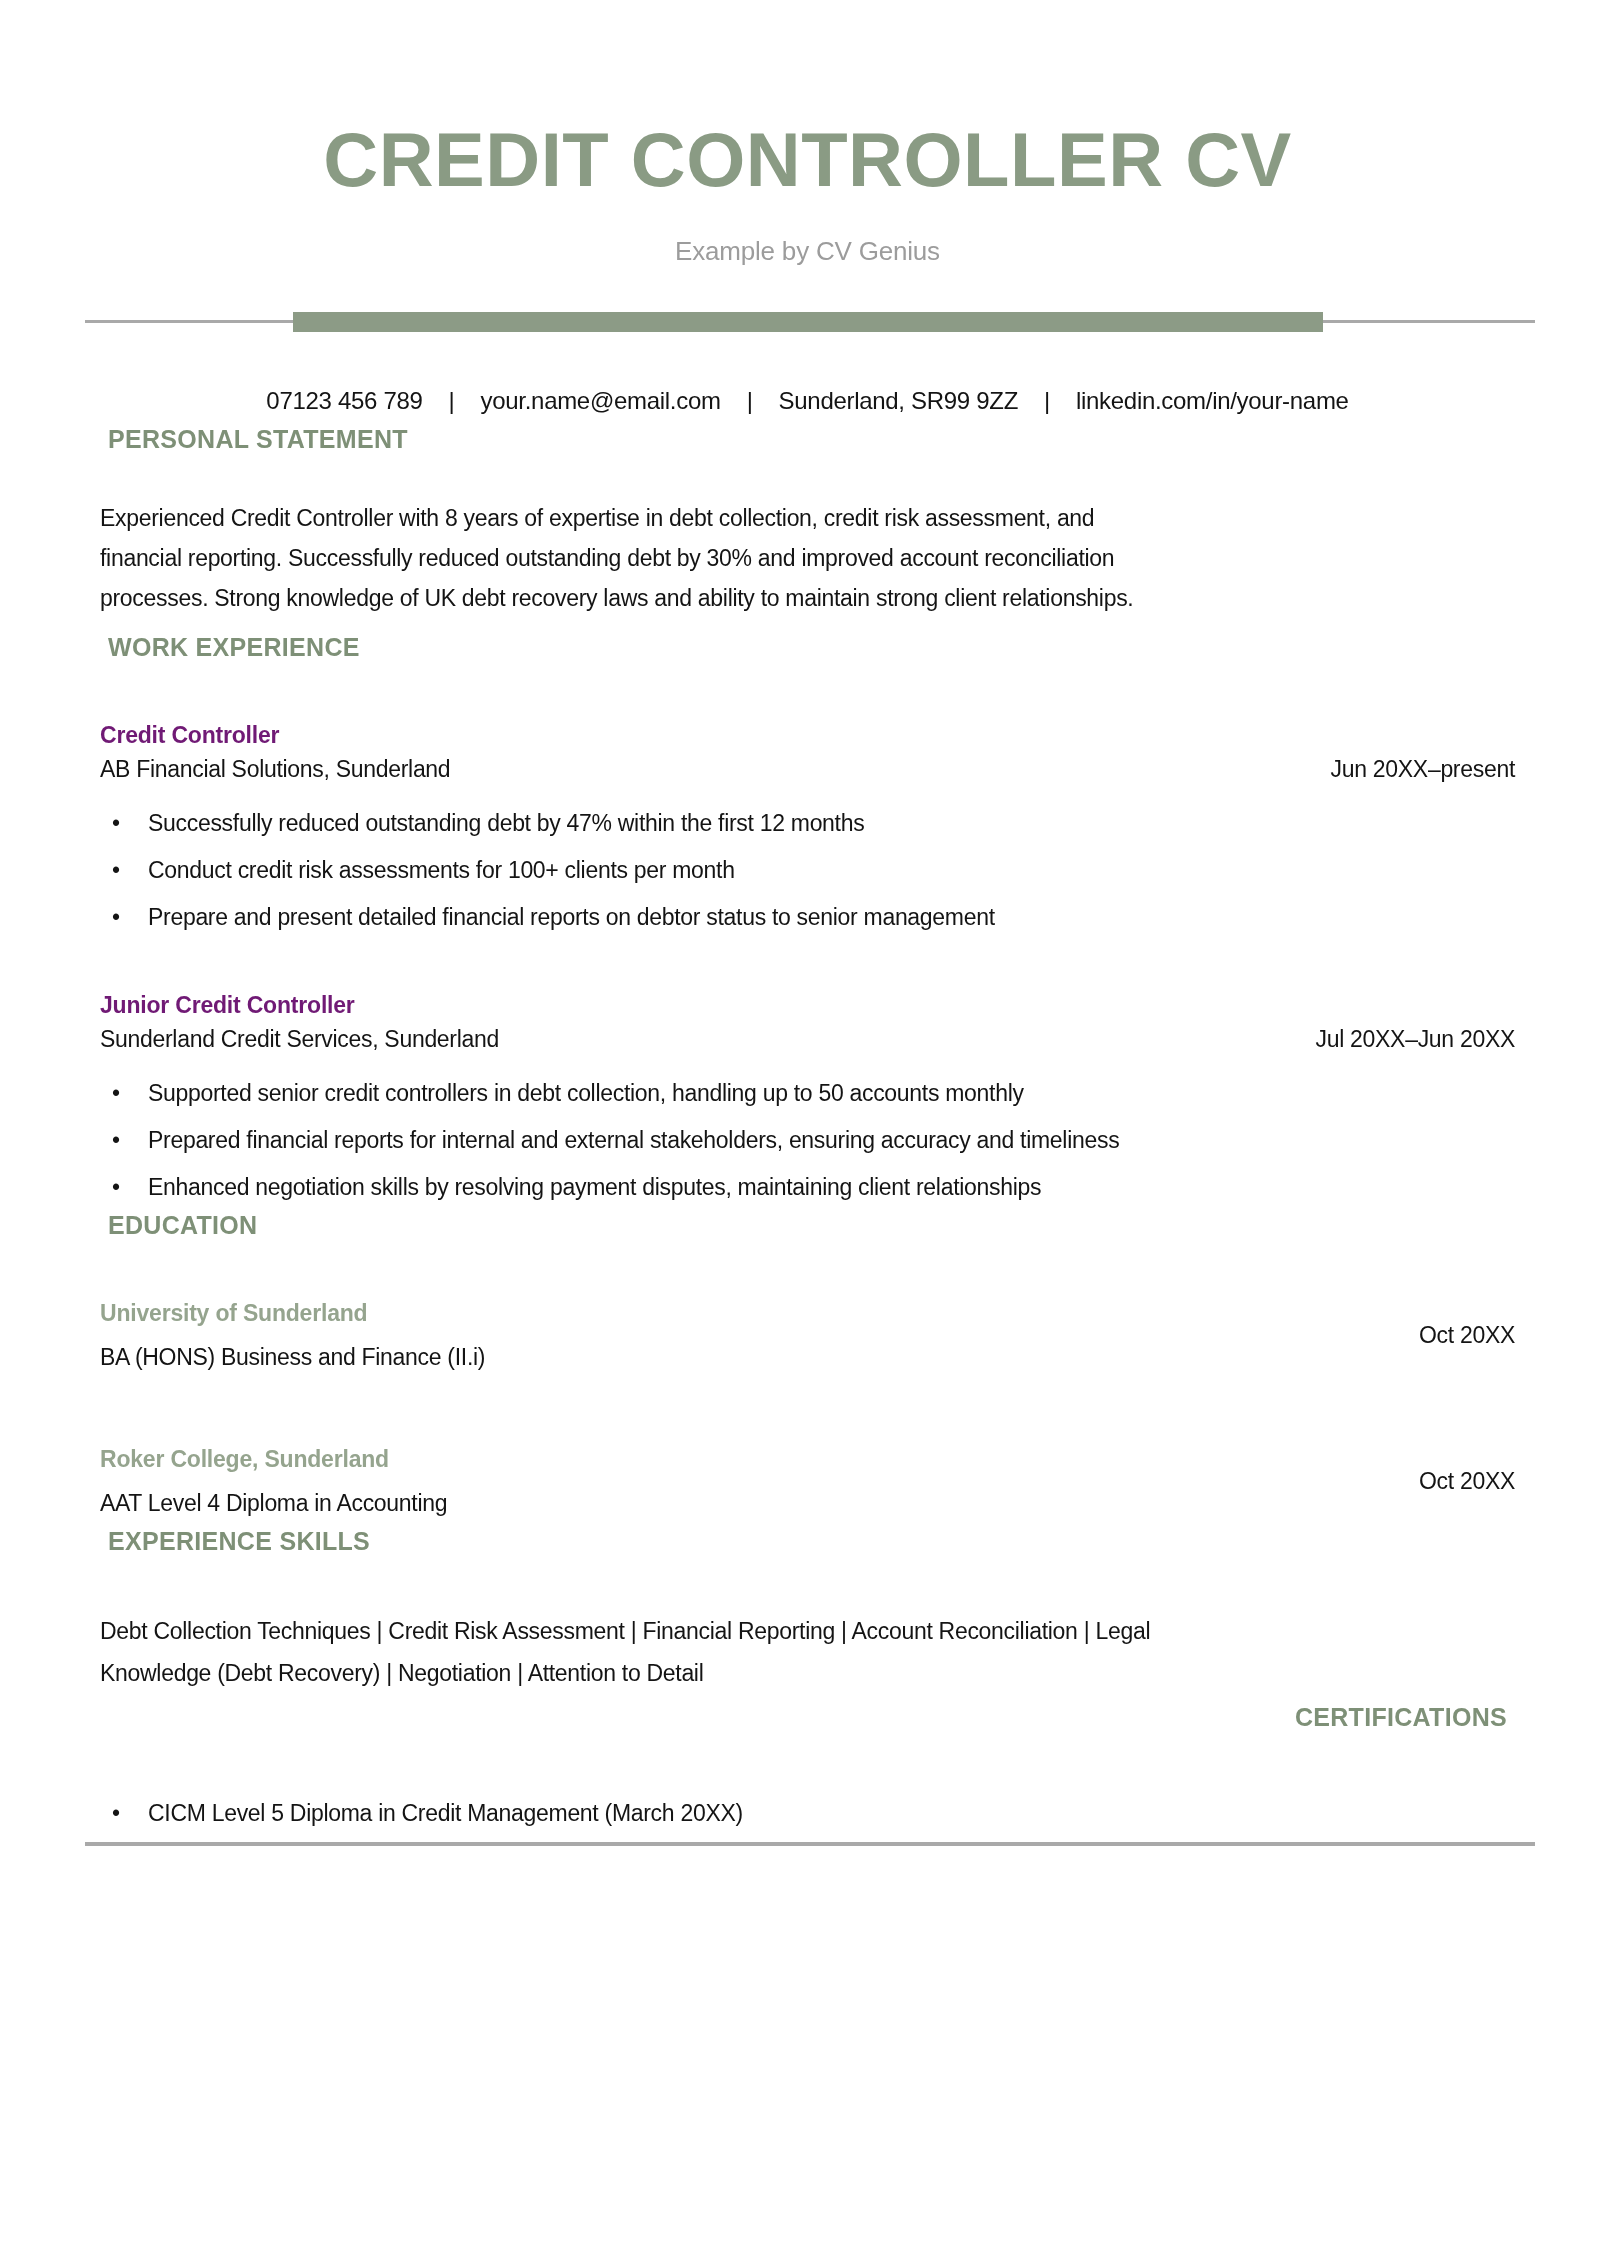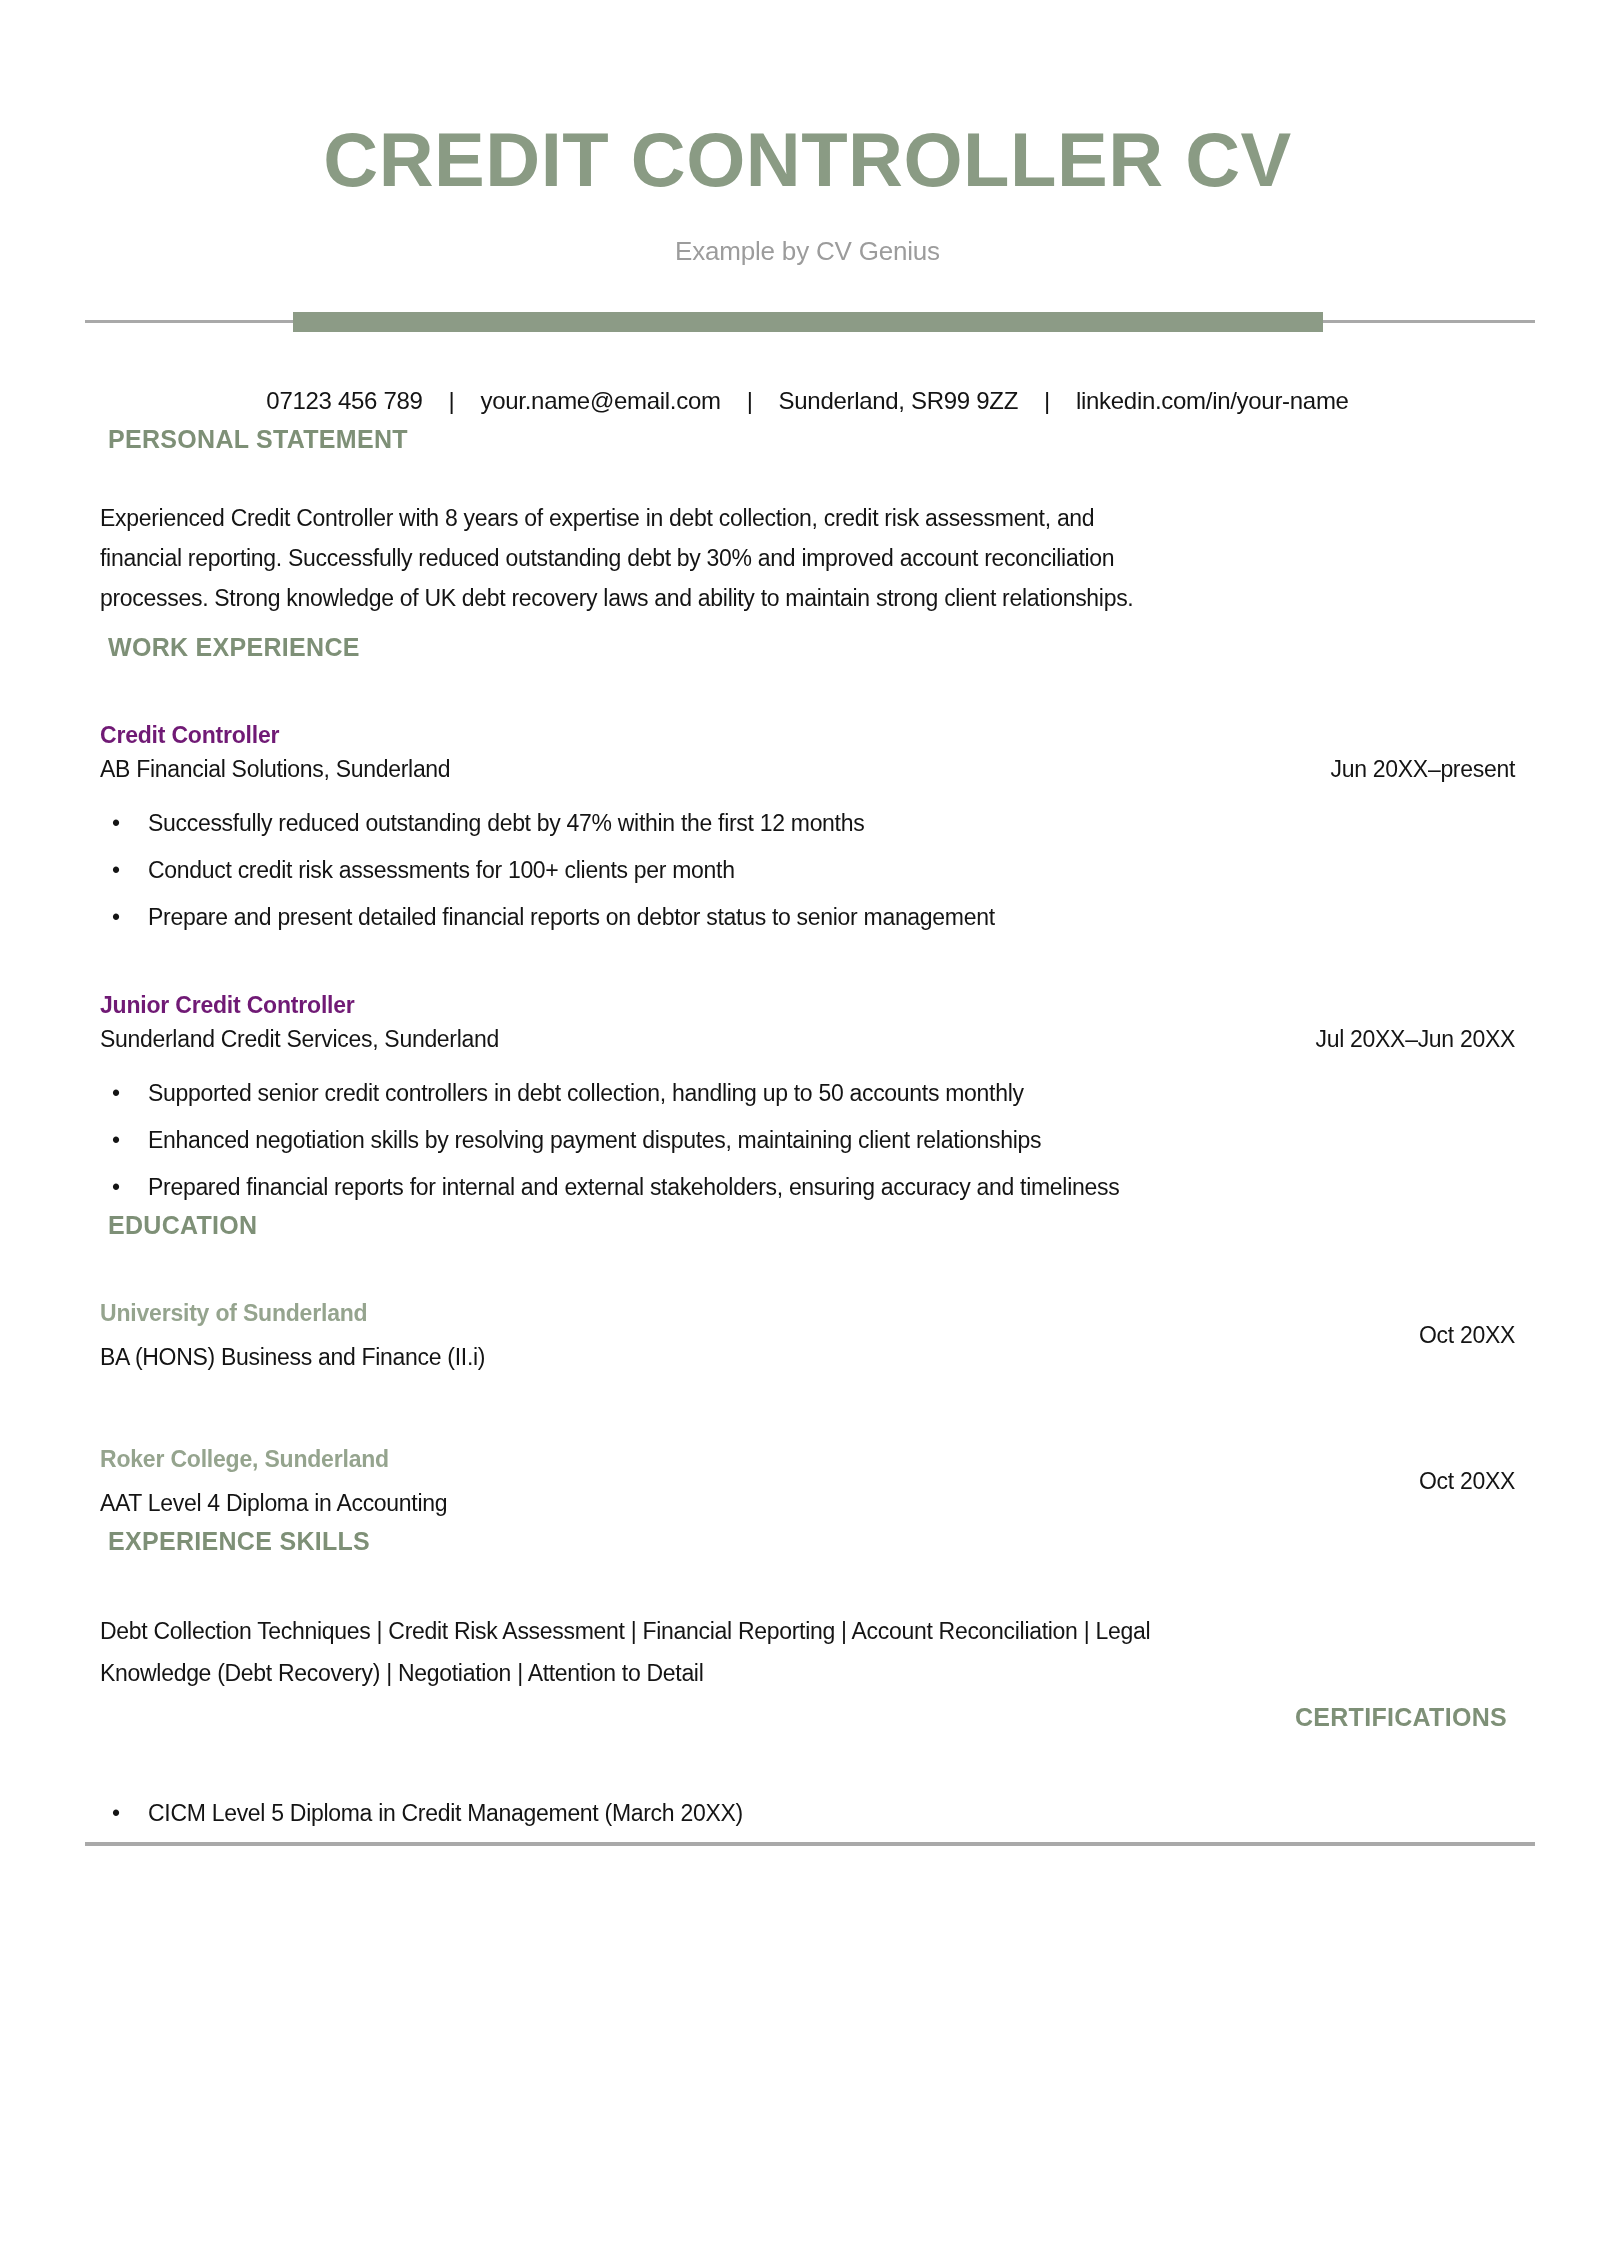--- a/index.html
+++ b/index.html
@@ -225,22 +225,22 @@
   </section>
 
   <section>
     <h3 class="job-title">Junior Credit Controller</h3>
     <div class="job-row">
       <span>Sunderland Credit Services, Sunderland</span>
       <span>Jul 20XX–Jun 20XX</span>
     </div>
     <ul class="bullets">
       <li>Supported senior credit controllers in debt collection, handling up to 50 accounts monthly</li>
+      <li>Prepared financial reports for internal and external stakeholders, ensuring accuracy and timeliness</li>
       <li>Enhanced negotiation skills by resolving payment disputes, maintaining client relationships</li>
-      <li>Prepared financial reports for internal and external stakeholders, ensuring accuracy and timeliness</li>
     </ul>
   </section>
 
   <h2 class="section-heading mt-education">EDUCATION</h2>
 
   <div class="edu-entry first">
     <div>
       <div class="edu-school">University of Sunderland</div>
       <div class="edu-degree">BA (HONS) Business and Finance (II.i)</div>
     </div>

